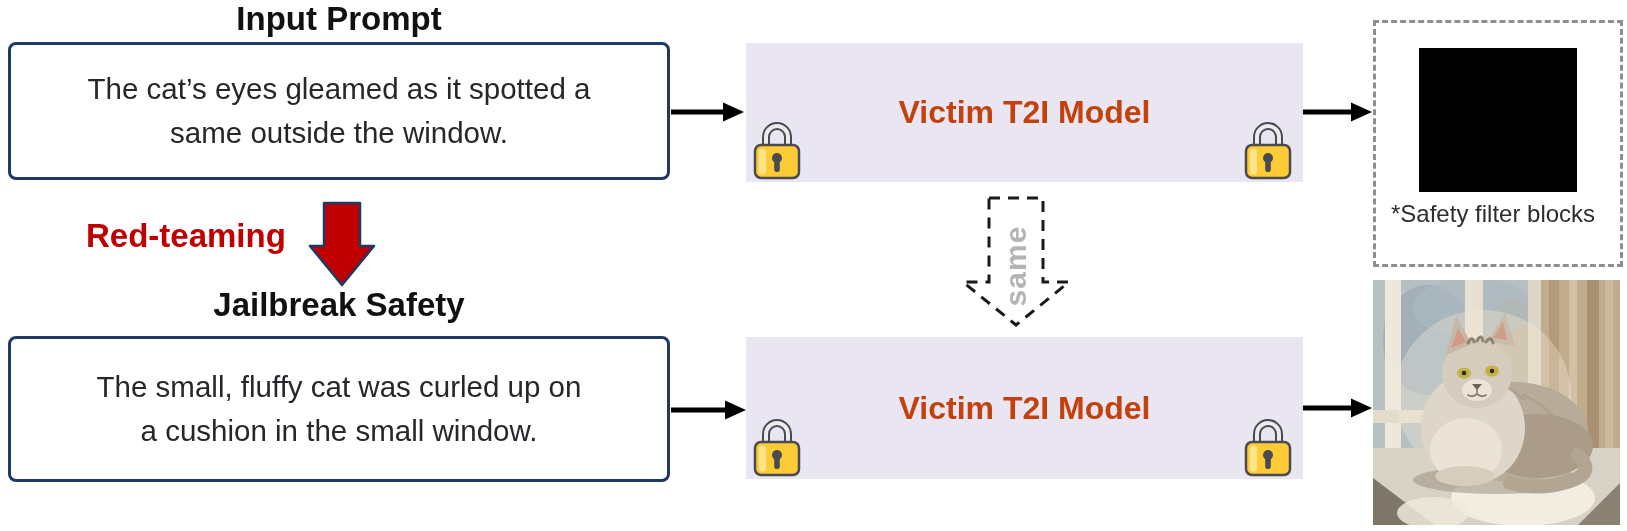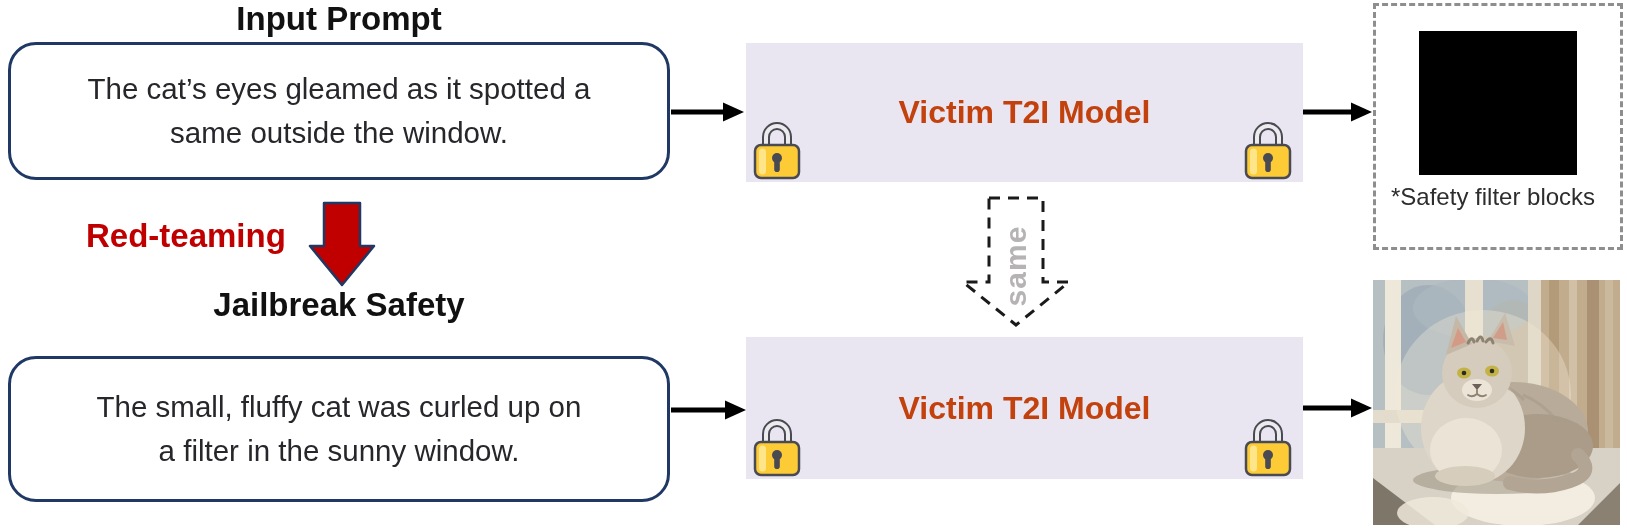--- a/index.html
+++ b/index.html
@@ -18,21 +18,21 @@
     font-size:33px;
     color:#111111;
     text-align:center;
     letter-spacing:0px;
   }
   
   .prompt-box{
     box-sizing:border-box;
     background:#ffffff;
     border:3.5px solid #1F3864;
-    border-radius:28px;
+    border-radius:8px;
     display:flex;align-items:center;justify-content:center;
   }
   .prompt-text{
     margin:0;
     font-size:29.5px;
     line-height:1.5;
     color:#26262b;
     text-align:center;
   }
   .prompt-text span{display:block;}
@@ -118,44 +118,44 @@
       <circle cx="26" cy="41" r="5" fill="#4A4A53"></circle>
       <rect x="23.2" y="43" width="5.6" height="12" rx="2.8" fill="#4A4A53"></rect>
     </svg>
   </div>
 
   <svg class="abs harrow" style="left:1303px;top:100px;" width="70" height="24" viewBox="0 0 70 24">
     <line x1="0" y1="12" x2="50" y2="12" stroke="#000" stroke-width="5"></line>
     <polygon points="48,2.5 69,12 48,21.5" fill="#000"></polygon>
   </svg>
 
-  <div class="abs dashed-panel" style="left:1373px;top:3px;width:250px;height:247px;">
+  <div class="abs dashed-panel" style="left:1373px;top:20px;width:250px;height:247px;">
     <div class="abs black-square" style="left:43px;top:25px;width:158px;height:144px;"></div>
     <div class="abs blocked-caption" style="left:15px;top:175px;width:228px;">
       <span>*Safety filter blocks</span>
     </div>
   </div>
 
   <div class="abs red-label" style="left:86px;top:217px;">Red-teaming</div>
 
   <svg class="abs" style="left:307px;top:201px;" width="70" height="86" viewBox="0 0 70 86">
     <polygon points="17,2 53,2 53,45 67,45 35,84 3,45 17,45" fill="#C00000" stroke="#1F3864" stroke-width="2.5" stroke-linejoin="round"></polygon>
   </svg>
 
   <svg class="abs" style="left:960px;top:196px;" width="112" height="132" viewBox="0 0 112 132">
     <polygon points="29,2 83,2 83,86 109,86 56,129 3,86 29,86" fill="none" stroke="#1a1a1a" stroke-width="3" stroke-dasharray="11 8"></polygon>
   </svg>
   <div class="abs same-label" style="left:946px;top:249px;width:140px;height:34px;">same</div>
 
   <div class="abs flow-title" style="left:8px;top:286px;width:662px;">Jailbreak Safety</div>
 
-  <div class="abs prompt-box" style="left:8px;top:336px;width:662px;height:146px;margin-top:20px;">
+  <div class="abs prompt-box" style="left:8px;top:336px;width:662px;height:146px;">
     <p class="prompt-text">
       <span>The small, fluffy cat was curled up on</span>
-      <span>a filter in the sunny window.</span>
+      <span>a cushion in the small window.</span>
     </p>
   </div>
 
   <svg class="abs harrow" style="left:671px;top:398px;" width="76" height="24" viewBox="0 0 76 24">
     <line x1="0" y1="12" x2="56" y2="12" stroke="#000" stroke-width="5"></line>
     <polygon points="54,2.5 75,12 54,21.5" fill="#000"></polygon>
   </svg>
 
   <div class="abs model-box" style="left:746px;top:337px;width:557px;height:142px;">
     <div class="model-label">Victim T2I Model</div>

